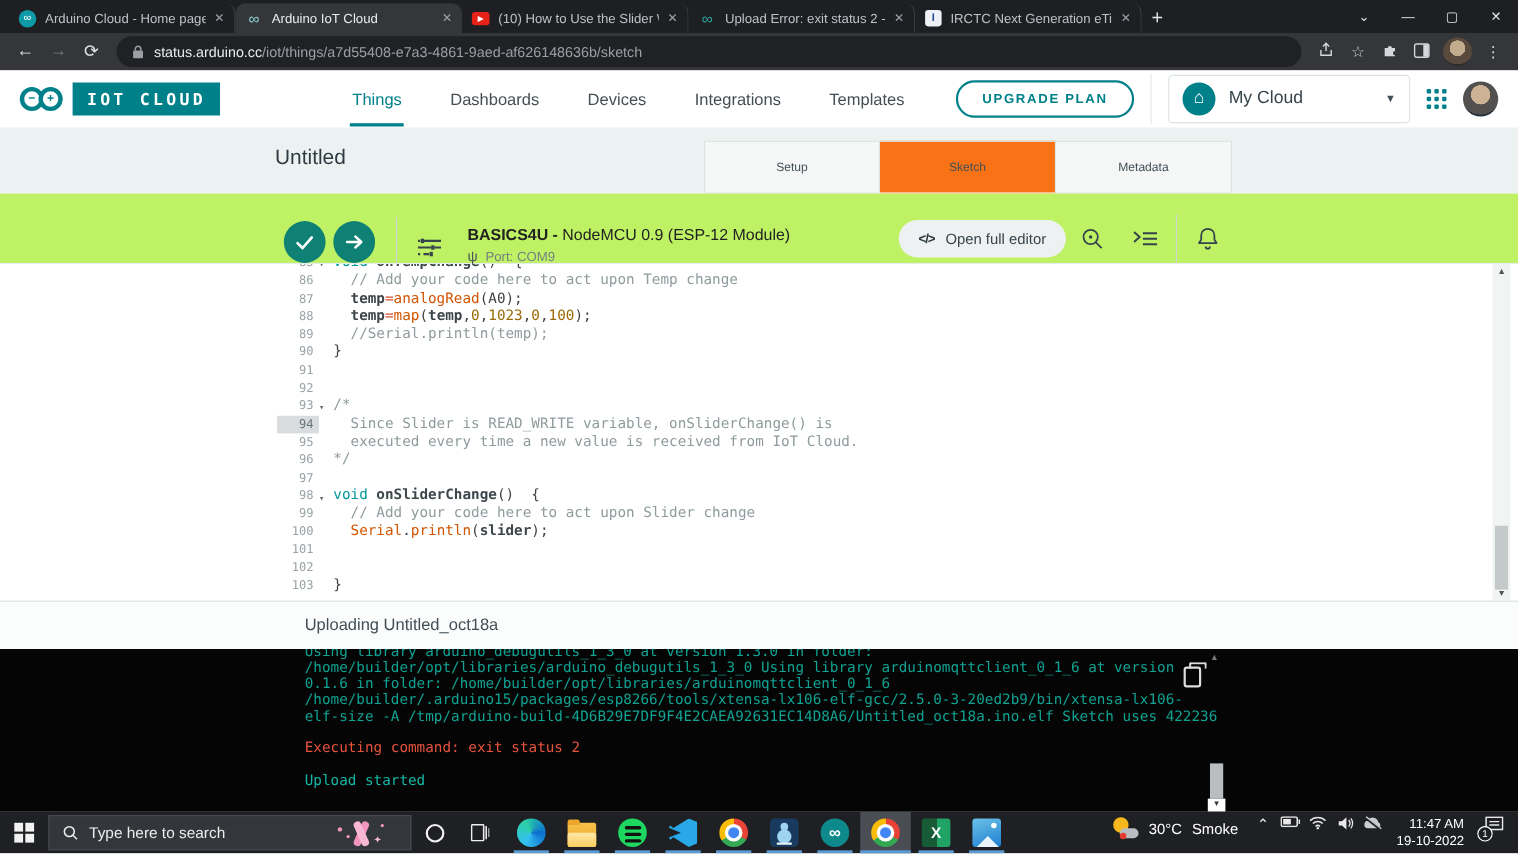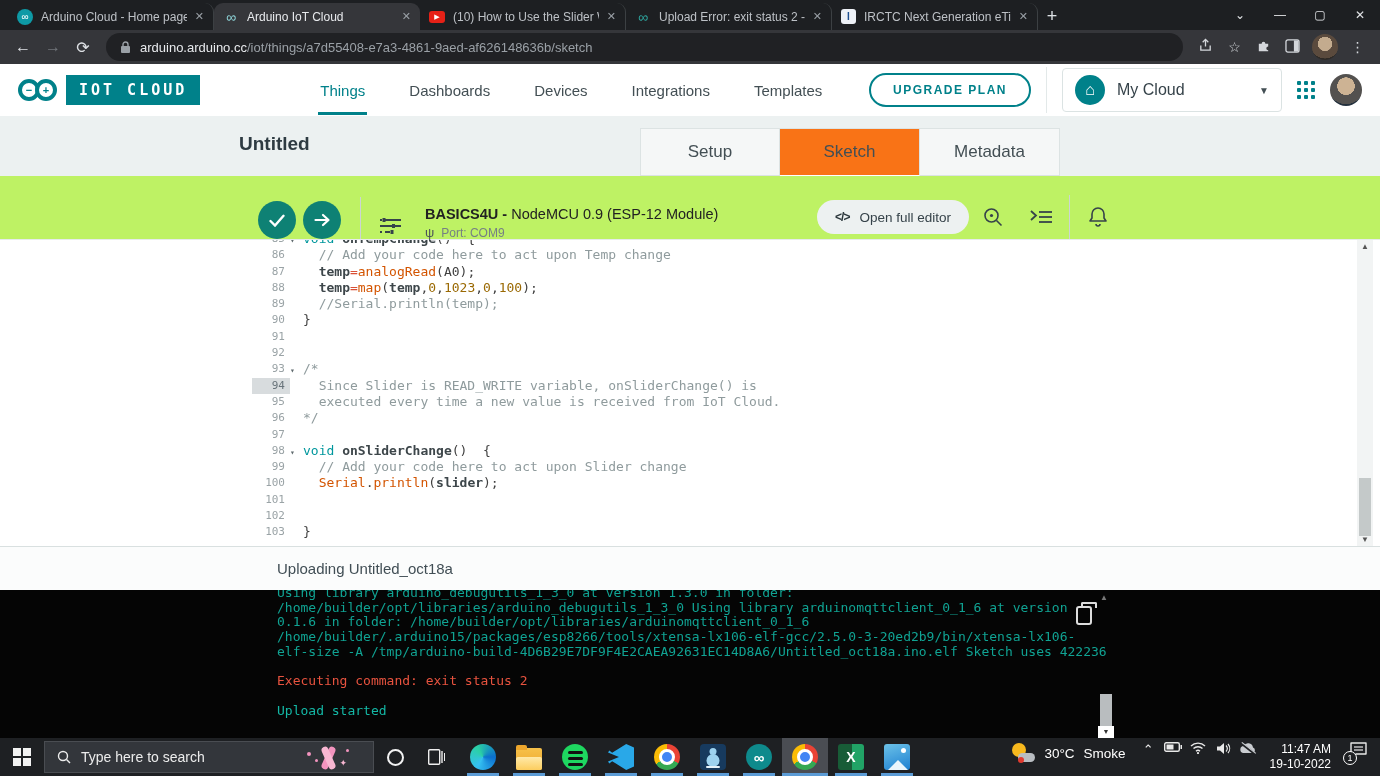--- a/index.html
+++ b/index.html
@@ -49,23 +49,23 @@
   .mycloud{width:220px;height:44px;border:1px solid #dbe3e3;border-radius:4px;display:flex;align-items:center;gap:12px;padding:0 12px;background:#fff}
   .homec{width:30px;height:30px;border-radius:50%;background:#00818a;color:#fff;display:flex;align-items:center;justify-content:center;font-size:16px}
   .mclabel{font-size:16px;color:#36434a;flex:1}
   .caret{color:#434f54;font-size:10px}
   .gridic{display:grid;grid-template-columns:repeat(3,4px);grid-gap:3px}
   .gridic i{width:4px;height:4px;background:#00818a;border-radius:1px}
   .h-avatar{width:32px;height:32px;border-radius:50%;background:radial-gradient(circle at 50% 38%,#cdb394 0 34%,#53514f 35% 70%,#23303d 71%)}
 
   
   .band{position:absolute;top:116px;left:0;right:0;height:60px;background:#ecf1f1}
-  .untitled{position:absolute;left:239px;top:133px;font-size:19px;font-weight:bold;color:#2e3b42}
+  .untitled{position:absolute;left:250px;top:133px;font-size:19px;font-weight:normal;color:#2e3b42}
   .ttabs{position:absolute;left:640px;top:128px;display:flex}
-  .ttab{width:140px;height:48px;display:flex;align-items:center;justify-content:center;font-size:17px;color:#434f54;background:#f5f7f7;border:1px solid #dce3e3}
+  .ttab{width:160px;height:48px;display:flex;align-items:center;justify-content:center;font-size:11px;color:#434f54;background:#f5f7f7;border:1px solid #dce3e3}
   .ttab + .ttab{border-left:none}
   .ttab.active{background:#f97316;border-bottom-color:#fff}
 
   
   .stb{position:absolute;top:176px;left:0;right:0;height:64px;background:#bef264;border-bottom:1px solid #e6ebeb;display:flex;align-items:flex-end;padding:0 258px}
   .cbtn{width:38px;height:38px;border-radius:50%;background:#0e8174;color:#fff;display:flex;align-items:center;justify-content:center;flex:none}
   .cbtn + .cbtn{margin-left:7px}
   .divv{width:1px;height:42px;background:#ccd4d4;margin:0 19px}
   .board{margin-left:24px;line-height:1}
   .b1{font-size:14.5px;color:#222}
@@ -201,21 +201,21 @@
 
   <div class="addr">
     <span class="nav-ic">←</span>
     <span class="nav-ic dim">→</span>
     <span class="nav-ic">⟳</span>
     <div class="urlbox">
       <svg width="11" height="13" viewBox="0 0 11 13">
           <rect x="1" y="5" width="9" height="7" rx="1" fill="#9aa0a6"></rect>
           <path d="M3 5V3.5a2.5 2.5 0 0 1 5 0V5" stroke="#9aa0a6" stroke-width="1.4" fill="none"></path>
         </svg>
-      <span><span class="host">arduino.arduino.cc</span><span class="path">/iot/things/a7d55408-e7a3-4861-9aed-af626148636b/sketch</span></span>
+      <span><span class="host">status.arduino.cc</span><span class="path">/iot/things/a7d55408-e7a3-4861-9aed-af626148636b/sketch</span></span>
     </div>
     <span class="abtn">
       <svg width="15" height="15" viewBox="0 0 16 16">
           <path d="M3 8v5h10V8M8 9V2M5 4.5 8 1.5l3 3" stroke="#d4d7db" stroke-width="1.4" fill="none"></path>
         </svg>
     </span>
     <span class="abtn">☆</span>
     <span class="abtn">
       <svg width="15" height="15" viewBox="0 0 16 16">
           <path d="M3 6h3a2 2 0 1 1 4 0h3v3a2 2 0 1 0 0 4v1H3z" fill="#d4d7db"></path>

